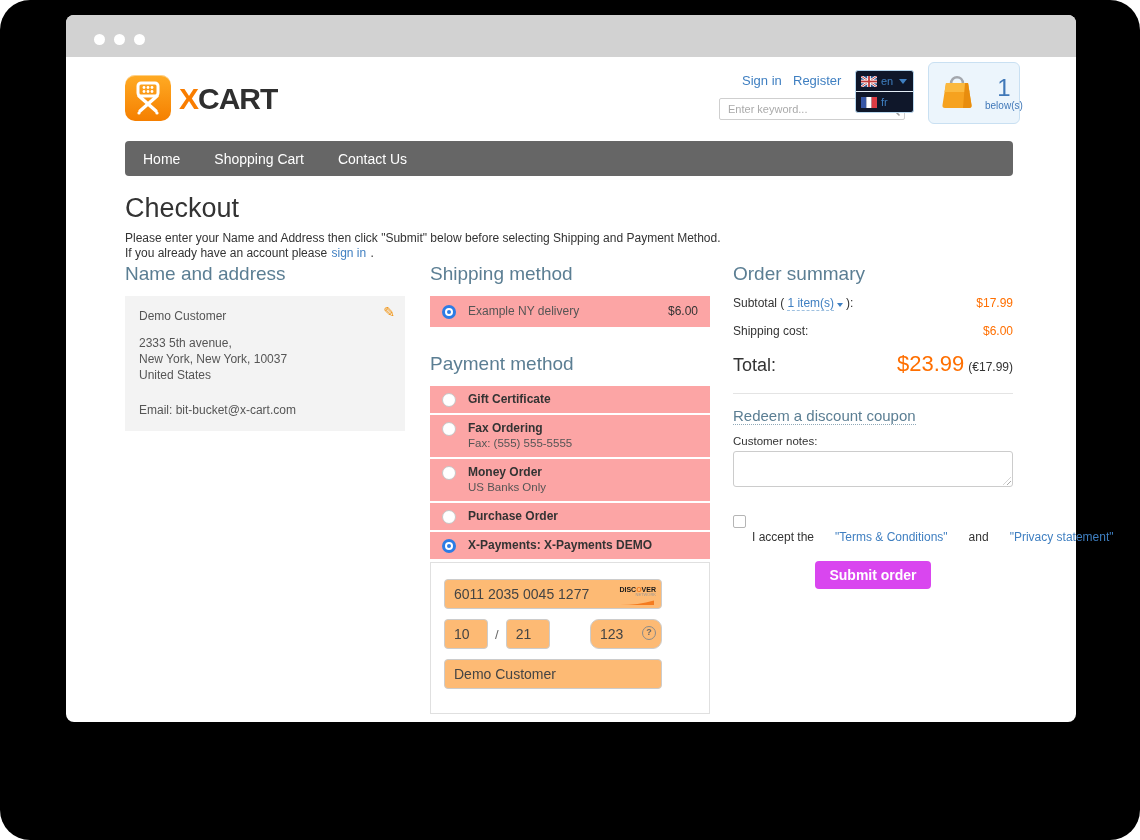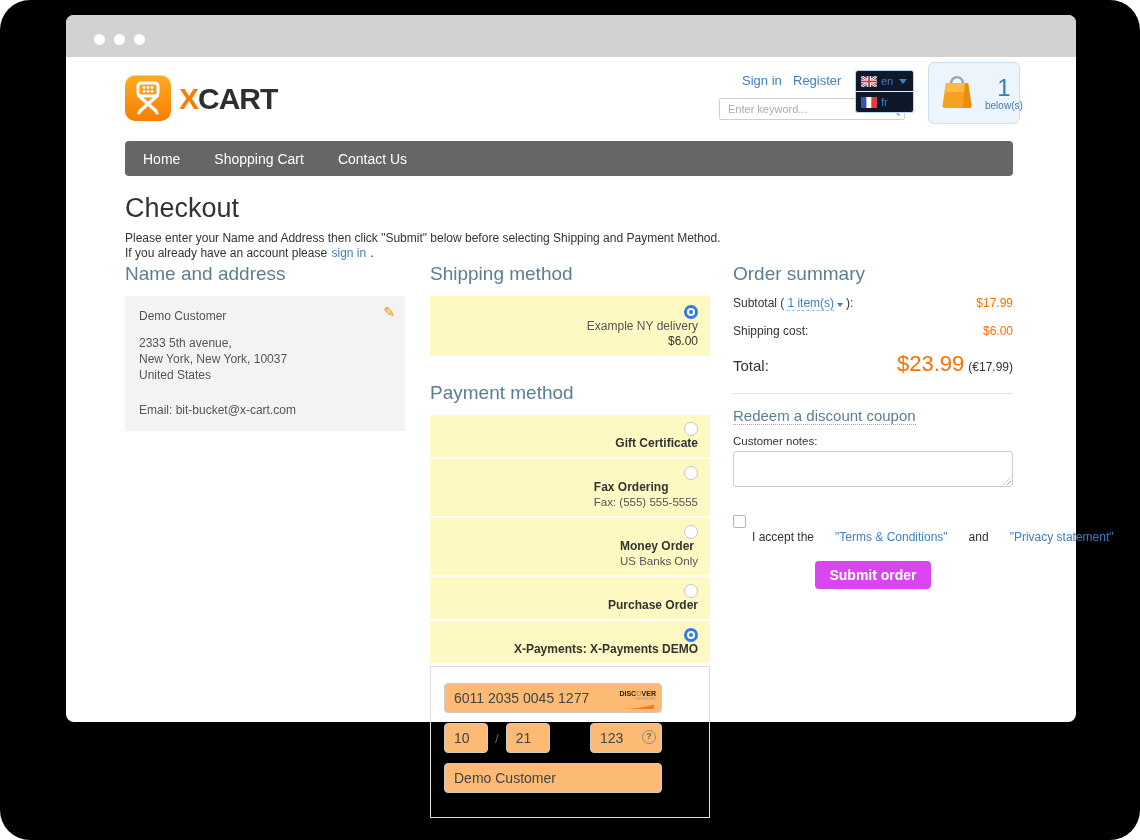--- a/index.html
+++ b/index.html
@@ -51,21 +51,21 @@
   .sec-h{font-size:19px;color:#5b7e93;font-weight:400;margin:0 0 11px 0;}
 
   
   .addr-box{background:#f3f3f3;padding:13px 14px 14px;position:relative;font-size:12px;color:#555;}
   .addr-name{margin-bottom:12px;}
   .addr-line{line-height:16px;}
   .addr-email{margin-top:20px;}
   .pencil-icon{position:absolute;right:10px;top:8px;font-size:14px;color:#f08c00;cursor:pointer;}
 
   
-  .opt-row{background:#fef9c3;display:flex;align-items:flex-end;padding:6px 12px;margin-bottom:2px;flex-direction:column;}
+  .opt-row{background:#fca5a5;display:flex;align-items:flex-start;padding:6px 12px;margin-bottom:2px;}
   .radio{width:14px;height:14px;border-radius:50%;background:#fff;border:1px solid #c6c6c6;box-sizing:border-box;flex:0 0 auto;margin-top:1px;cursor:pointer;}
   .radio.sel{border:none;background:#2c7ce5;position:relative;}
   .radio.sel::after{content:"";position:absolute;left:3px;top:3px;right:3px;bottom:3px;background:#fff;border-radius:50%;}
   .radio.sel::before{content:"";position:absolute;left:5px;top:5px;right:5px;bottom:5px;background:#2c7ce5;border-radius:50%;z-index:1;}
   .opt-text{margin-left:12px;flex:1;}
   .opt-title{font-size:12px;font-weight:bold;color:#333;line-height:15px;}
   .opt-sub{font-size:11.5px;color:#555;line-height:15px;}
   .opt-price{font-size:12px;color:#333;margin-left:auto;}
   .ship-row{padding:8px 12px;}
   .pay-h{margin-top:26px;}
@@ -77,34 +77,34 @@
   .cc-num-wrap{position:relative;width:218px;}
   .cc-num{width:218px;}
   .cc-brand{position:absolute;right:6px;top:4px;width:46px;text-align:right;line-height:7px;cursor:default;}
   .cc-brand .txt{font-size:7px;font-weight:bold;color:#1a1a1a;letter-spacing:0;}
   .cc-brand .txt .o{color:#f47b20;}
   .cc-brand .net{font-size:4px;color:#999;display:block;line-height:4px;}
   .cc-row2{display:flex;align-items:center;margin-top:10px;width:218px;}
   .cc-mm,.cc-yy{width:44px;}
   .cc-slash{margin:0 7px;font-size:13px;color:#666;}
   .cvv-wrap{position:relative;margin-left:auto;}
-  .cc-cvv{width:72px;padding-right:26px;}
+  .cc-cvv{width:72px;padding-right:26px;border-radius:9px;}
   .cvv-help{position:absolute;right:6px;top:7px;width:14px;height:14px;border:1.5px solid #8a8a8a;border-radius:50%;
     box-sizing:border-box;font-size:9px;color:#666;text-align:center;line-height:11px;font-weight:bold;cursor:pointer;}
   .cc-name{width:218px;margin-top:10px;}
 
   
   .sum-row{display:flex;align-items:baseline;font-size:12px;color:#333;margin-bottom:13px;}
   .sum-left{display:inline-flex;align-items:baseline;gap:3px;}
   .sum-link{color:#3f7fc1;border-bottom:1px dashed #9fc1e0;cursor:pointer;}
   .sum-caret{width:0;height:0;border-left:3.5px solid transparent;border-right:3.5px solid transparent;
     border-top:4px solid #3f7fc1;align-self:center;margin-top:2px;}
   .price{color:#ff6f00;margin-left:auto;}
   .total-row{margin-top:2px;align-items:baseline;}
-  .total-label{font-size:15px;}
+  .total-label{font-size:18px;}
   .total-right{margin-left:auto;display:inline-flex;align-items:baseline;gap:4px;}
   .total-value{color:#ff6f00;font-size:22px;}
   .total-alt{color:#333;font-size:12px;}
   .sum-div{border-top:1px solid #e4e4e4;margin:16px 0 13px;}
   .coupon{font-size:15px;color:#5b7e93;border-bottom:1px dotted #8fa8b8;display:inline-block;cursor:pointer;}
   .notes-label{font-size:11.5px;color:#333;margin:10px 0 4px;}
   .notes-wrap{position:relative;}
   .notes{width:280px;height:36px;box-sizing:border-box;border:1px solid #ccc;border-radius:3px;resize:none;
     font-family:"Liberation Sans",sans-serif;font-size:12px;padding:4px 6px;outline:none;display:block;}
   .resize-grip{position:absolute;right:2px;bottom:2px;width:8px;height:8px;pointer-events:none;

